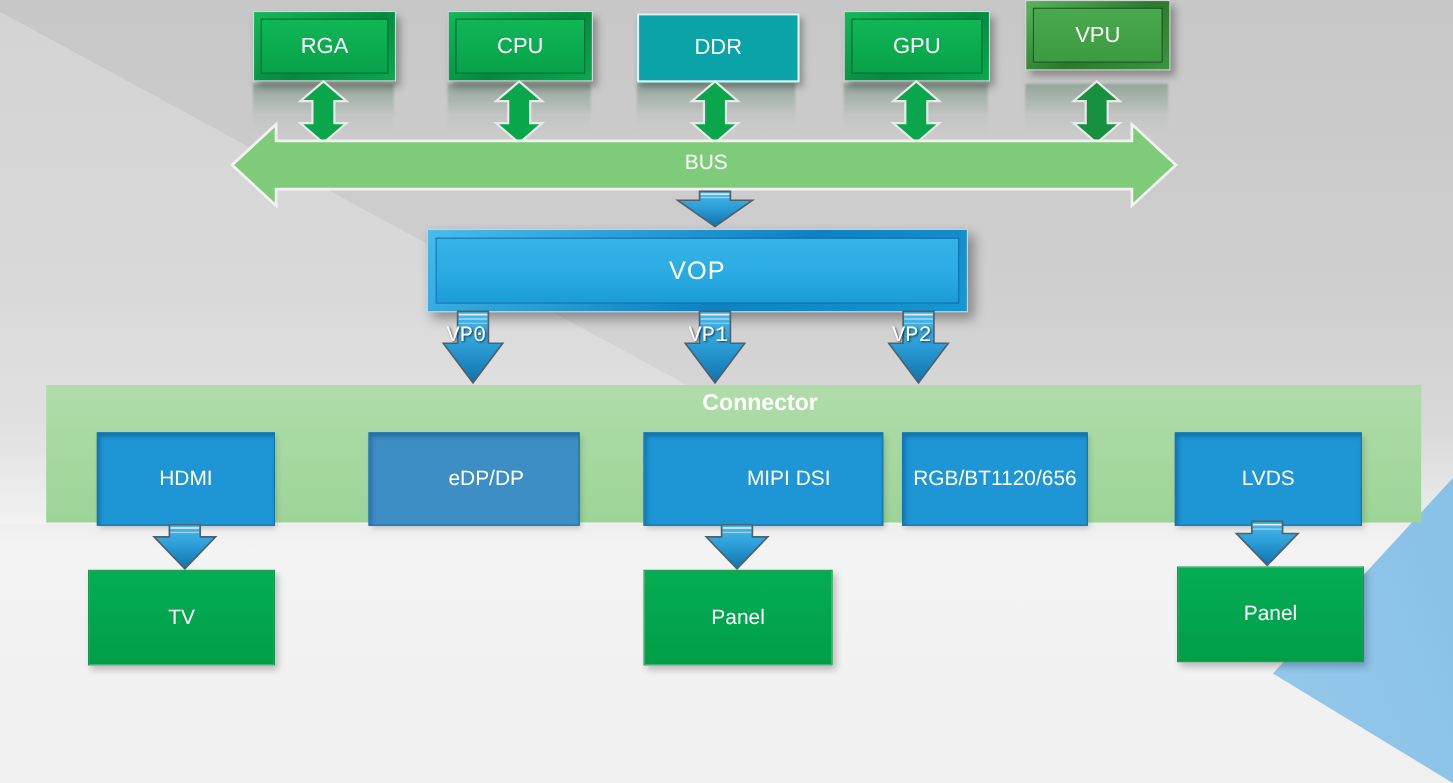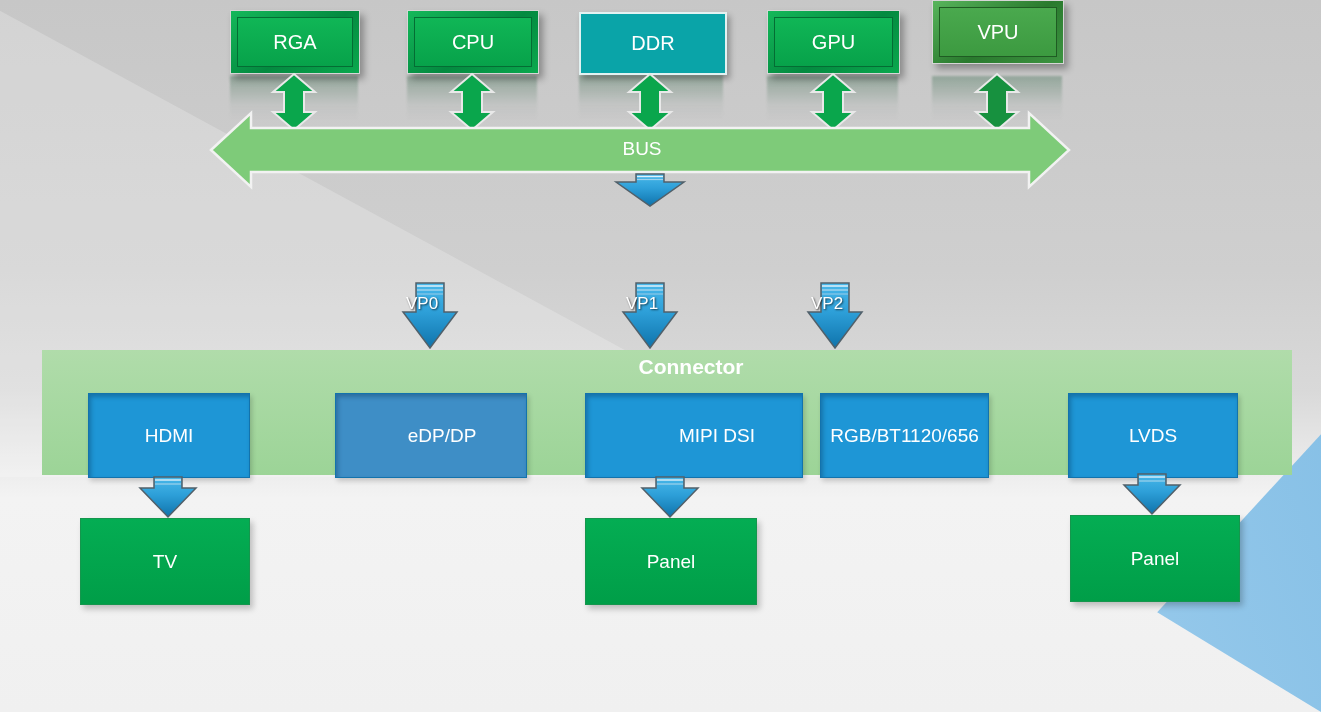--- a/index.html
+++ b/index.html
@@ -42,21 +42,21 @@
     color:#fff;font-size:23px;letter-spacing:1px;}
   
   .band{background:linear-gradient(180deg,#b0dcaa 0%,#9cd497 100%);}
   .band-title{color:#fff;font-size:21px;font-weight:bold;}
   .ifbox{background:#1e96d6;border:1px solid #1273ad;
     box-shadow:inset 2px 3px 4px rgba(10,50,85,0.35),2px 3px 5px rgba(0,0,0,0.18);
     color:#fff;font-size:19px;}
   .ifbox.muted{background:#3e8ec6;padding-left:22px;}
   .sink{background:linear-gradient(180deg,#04ad53 0%,#009e48 100%);border:1px solid #15964d;
     box-shadow:3px 4px 6px rgba(0,0,0,0.22);color:#fff;font-size:19px;}
-  .vp-label{color:#fff;font-size:17px;text-shadow:1px 1px 2px rgba(0,0,0,0.65);}
+  .vp-label{color:#fff;font-size:20px;text-shadow:1px 1px 2px rgba(0,0,0,0.65);font-family:Liberation Mono, monospace;}
   svg{display:block;overflow:visible;}
 </style>
 </head>
 <body>
 
 <div class="stage">
 
   <svg width="0" height="0" style="position:absolute" aria-hidden="true">
     <defs>
       <linearGradient id="bluegrad" x1="0" y1="0" x2="0" y2="1">
@@ -118,20 +118,23 @@
   <div class="abs lbl" style="left:592px;top:134px;width:100px;height:30px;font-size:19px;">
     <span>BUS</span>
   </div>
 
   <svg class="abs" style="left:614px;top:173px;" width="72" height="34" viewBox="0 0 72 34">
     <polygon points="22,1 50,1 50,9 70,9 36,33 2,9 22,9" fill="url(#bluegrad)" stroke="#51606a" stroke-width="1.5"></polygon>
     <line x1="23" y1="3.5" x2="49" y2="3.5" stroke="#dff0fa" stroke-width="1.4"></line>
     <line x1="23" y1="6.5" x2="49" y2="6.5" stroke="#9fd2ec" stroke-width="1.2"></line>
   </svg>
 
+  <div class="abs vop-outer" style="left:388px;top:208px;width:490px;height:74px;">
+    <div class="vop-panel">VOP</div>
+  </div>
 
   <svg class="abs" style="left:402px;top:282px;" width="56" height="68" viewBox="0 0 56 68">
     <polygon points="14,1 42,1 42,30 55,30 28,66 1,30 14,30" fill="url(#bluegrad)" stroke="#51606a" stroke-width="1.5"></polygon>
     <line x1="15" y1="4" x2="41" y2="4" stroke="#dff0fa" stroke-width="1.5"></line>
     <line x1="15" y1="8" x2="41" y2="8" stroke="#aed9ef" stroke-width="1.3"></line>
     <line x1="15" y1="12" x2="41" y2="12" stroke="#8cc8e8" stroke-width="1.2"></line>
   </svg>
   <svg class="abs" style="left:622px;top:282px;" width="56" height="68" viewBox="0 0 56 68">
     <polygon points="14,1 42,1 42,30 55,30 28,66 1,30 14,30" fill="url(#bluegrad)" stroke="#51606a" stroke-width="1.5"></polygon>
     <line x1="15" y1="4" x2="41" y2="4" stroke="#dff0fa" stroke-width="1.5"></line>

